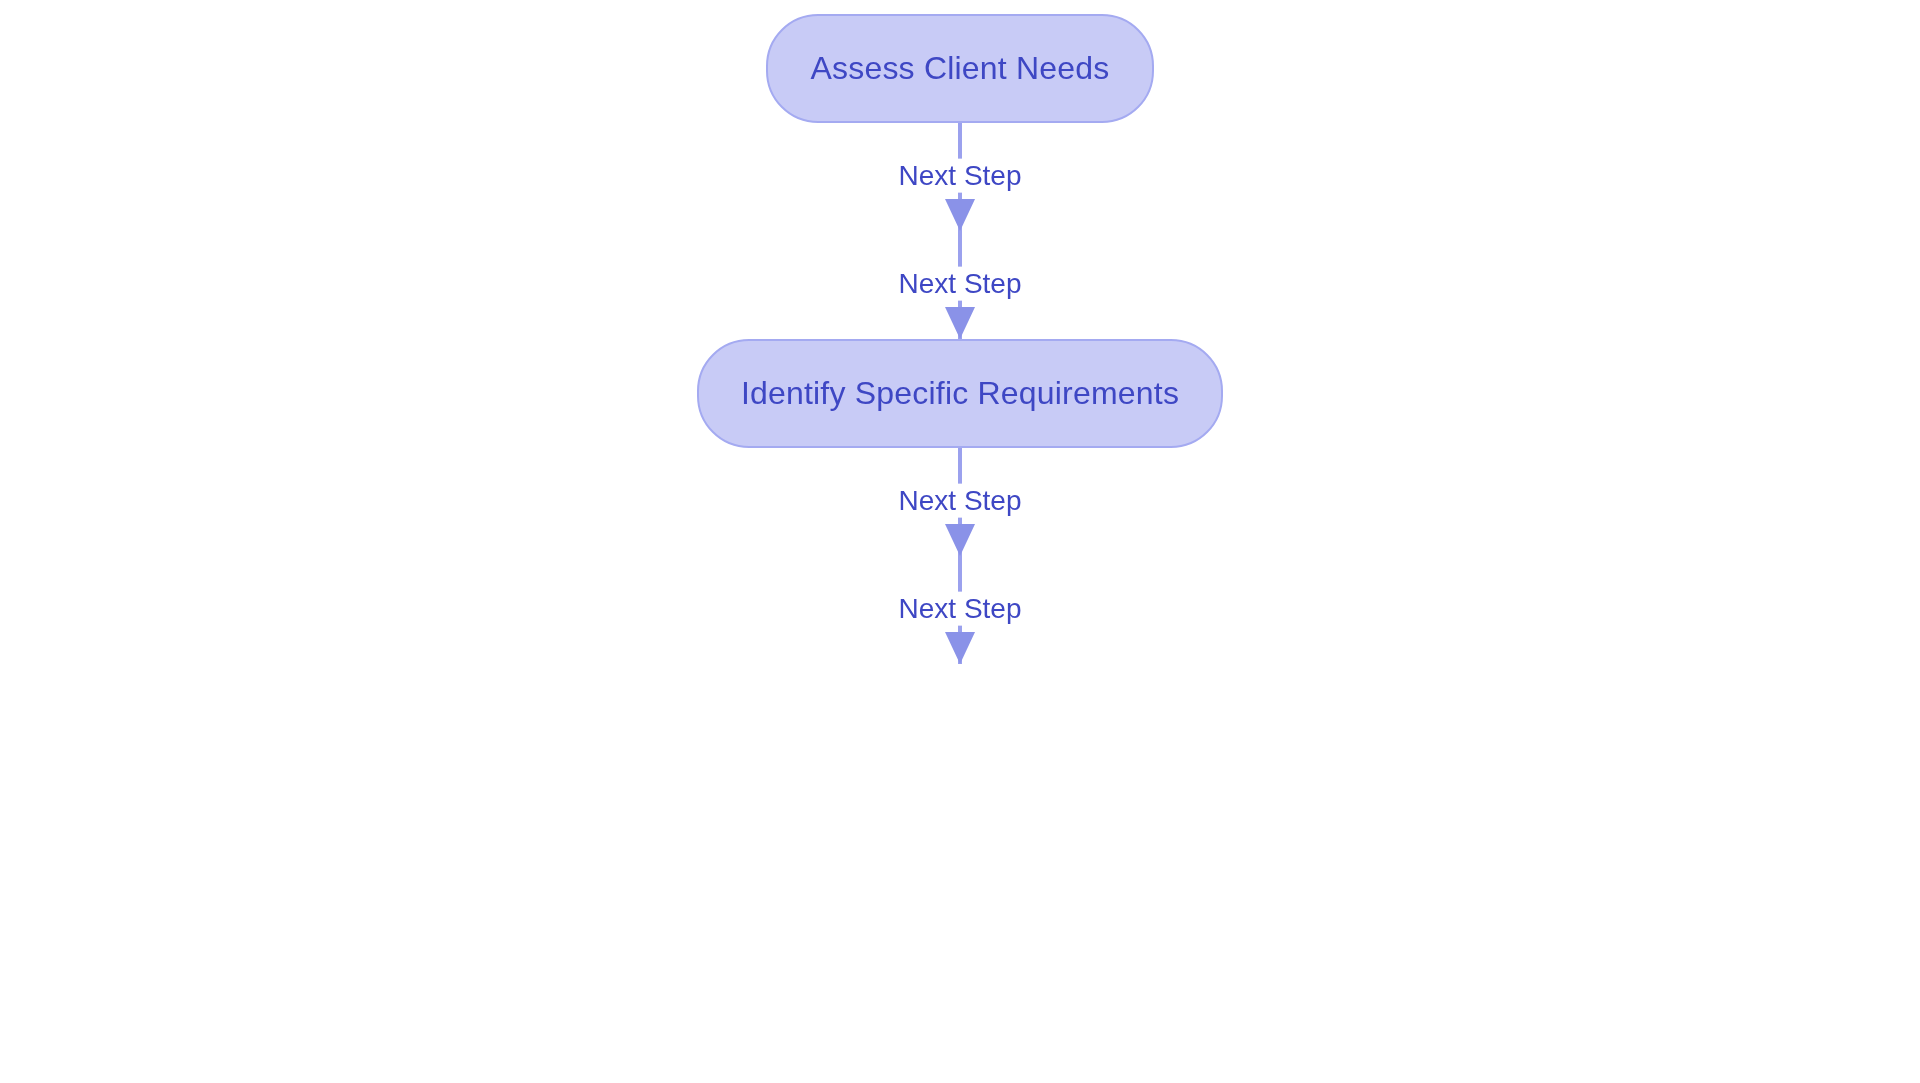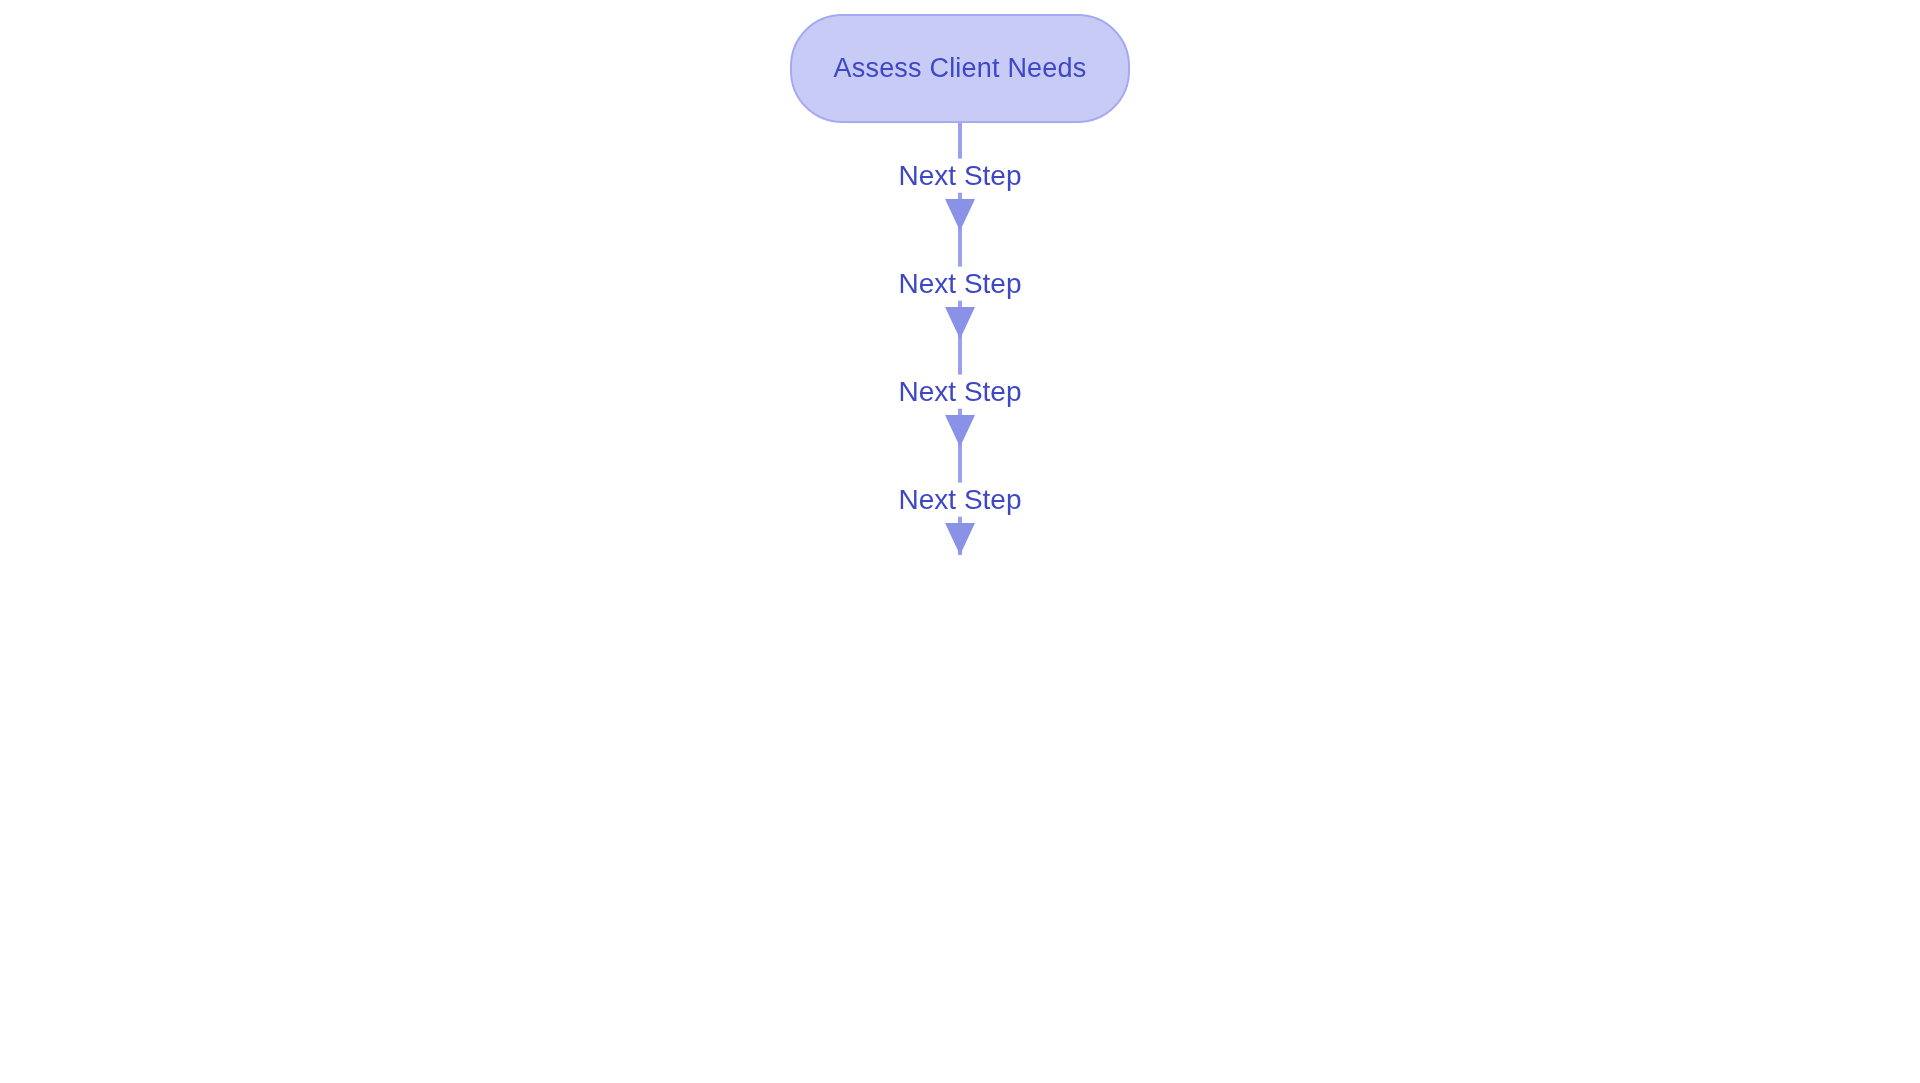--- a/index.html
+++ b/index.html
@@ -32,21 +32,21 @@
     height: 109px;
     min-width: 320px;
     padding: 0 42px;
     background: var(--node-fill);
     border: 2px solid var(--node-border);
     border-radius: 52px;
     display: flex;
     align-items: center;
     justify-content: center;
     color: var(--node-text);
-    font-size: 27px;
+    font-size: 32px;
     font-weight: 500;
     letter-spacing: 0.2px;
     white-space: nowrap;
     flex: 0 0 auto;
   }
   .edge {
     position: relative;
     width: 300px;
     height: 108px;
     flex: 0 0 auto;
@@ -95,20 +95,21 @@
     <span class="edge-label">Next Step</span>
   </div>
 
 
   <div class="edge">
     <span class="edge-line"></span>
     <span class="arrowhead"></span>
     <span class="edge-label">Next Step</span>
   </div>
 
+  <div class="node">Identify Specific Requirements</div>
 
   <div class="edge">
     <span class="edge-line"></span>
     <span class="arrowhead"></span>
     <span class="edge-label">Next Step</span>
   </div>
 
 
   <div class="edge">
     <span class="edge-line"></span>

